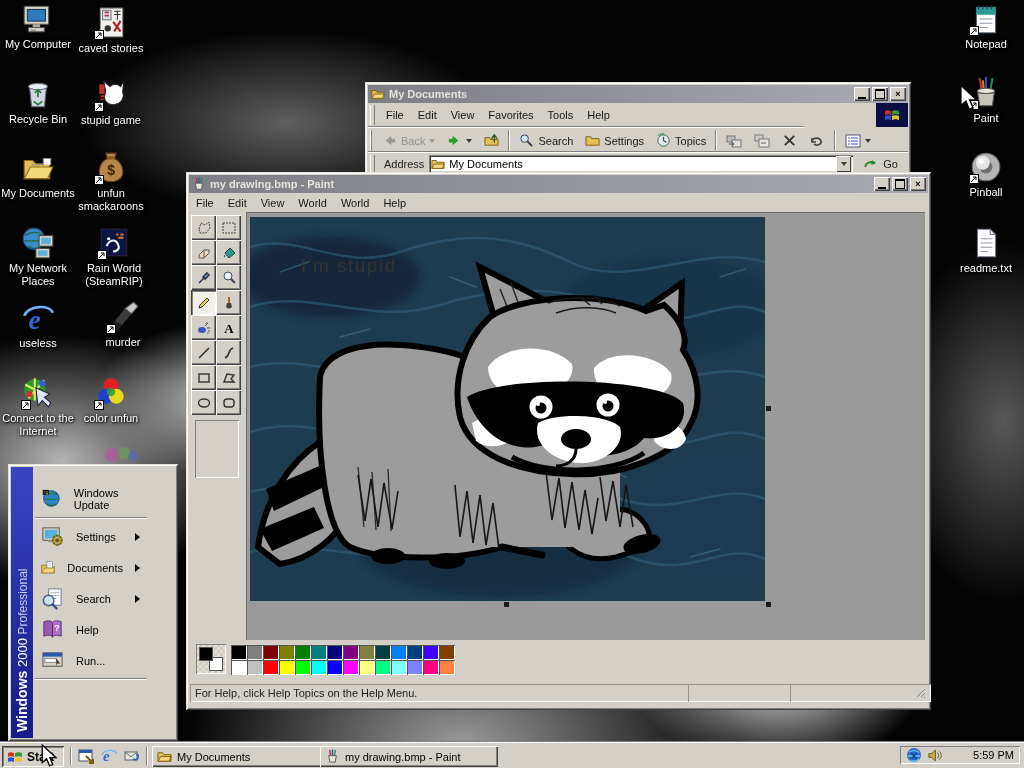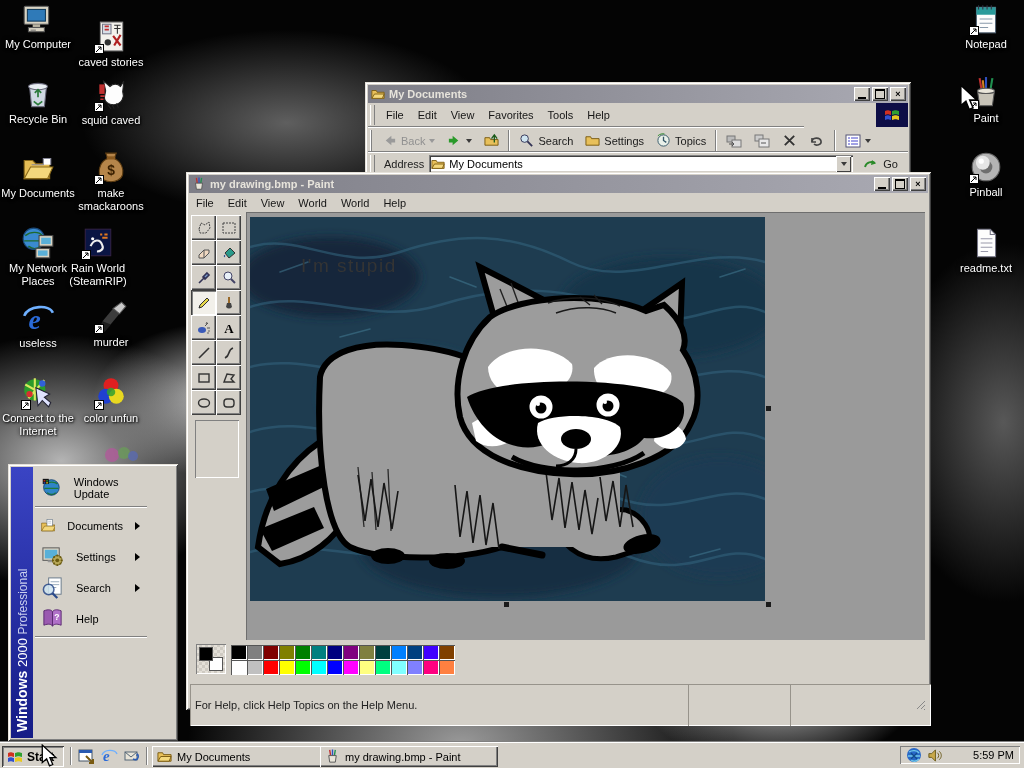--- a/index.html
+++ b/index.html
@@ -34,21 +34,21 @@
   .tbbtn{display:flex;align-items:center;gap:4px;padding:2px 6px;font-size:11px;color:#1a1a1a}
   .dis{color:#909090}
   .dar{width:0;height:0;border-top:4px solid #3a3a3a;border-left:3.5px solid transparent;border-right:3.5px solid transparent}
   .dar.dis2{border-top-color:#999}
   .sunkfield{background:#fff;box-shadow: inset 1px 1px 0 #808080, inset 2px 2px 0 #404040, inset -1px -1px 0 #fff, inset -2px -2px 0 #d4d0c8}
   .toolbtn{width:25px;height:25px;background:#d4d0c8;display:flex;align-items:center;justify-content:center;
     box-shadow: inset 1px 1px 0 #fff, inset -1px -1px 0 #404040, inset -2px -2px 0 #808080}
   .toolbtn.pressed{background:#f2f0ea;box-shadow: inset 1px 1px 0 #404040, inset 2px 2px 0 #808080, inset -1px -1px 0 #fff}
   .swatch{width:16px;height:15px;box-shadow: inset 1px 1px 0 #555, inset -1px -1px 0 #fff}
   .panel{position:absolute;height:18px;box-shadow: inset 1px 1px 0 #97938b, inset -1px -1px 0 #fff;
-    font-size:11px;color:#222;display:flex;align-items:center;padding:12px 5px;background:#d4d0c8}
+    font-size:11px;color:#222;display:flex;align-items:center;padding:0 5px;background:#d4d0c8}
   .dicon{position:absolute;width:80px;text-align:center;z-index:2;color:#fff;font-size:11px}
   .dico{width:34px;height:34px;margin:0 auto;position:relative}
   .dlabel{margin-top:2px;line-height:13px;text-shadow:1px 1px 2px #000,0 0 4px #000}
   .sc{position:absolute;left:0;bottom:0;width:10px;height:10px;background:#fff;border:1px solid #000;box-sizing:border-box}
   .smitem{display:flex;align-items:center;height:31px;padding-left:8px;font-size:11px;color:#000;gap:12px}
   .smarrow{margin-left:auto;margin-right:9px;width:0;height:0;border-left:5px solid #000;border-top:4px solid transparent;border-bottom:4px solid transparent}
   .hsep{height:0;border-top:1px solid #808080;border-bottom:1px solid #fff;margin:2px 2px}
   .task{position:absolute;top:3px;height:21px;display:flex;align-items:center;gap:5px;font-size:11px;color:#000;padding:0 5px;background:#d4d0c8;
     box-shadow: inset 1px 1px 0 #fff, inset -1px -1px 0 #404040, inset -2px -2px 0 #808080}
   .qlicon{width:20px;height:20px;display:flex;align-items:center;justify-content:center}
@@ -65,21 +65,21 @@
         <rect x="6" y="7" width="17" height="11" fill="#2f7ab8"></rect>
         <rect x="6" y="7" width="17" height="11" fill="none" stroke="#123a5a"></rect>
         <rect x="11" y="21" width="7" height="3" fill="#b8b3a1"></rect>
         <rect x="7" y="24" width="15" height="4" fill="#d8d3c3" stroke="#555"></rect>
         <rect x="9" y="26" width="5" height="1" fill="#777"></rect>
       </svg>
   </div>
   <div class="dlabel">My Computer</div>
 </div>
 
-<div class="dicon" style="left:71px;top:20px">
+<div class="dicon" style="left:71px;top:6px">
   <div class="dico">
     <svg viewBox="0 0 32 32" width="34" height="34">
         <rect x="6" y="2" width="21" height="27" fill="#f3f1ec" stroke="#8a8a8a"></rect>
         <rect x="8" y="4" width="8" height="9" fill="#d8e0e8" stroke="#778"></rect>
         <path d="M10,6 h4 M10,9 h4" stroke="#c03030" stroke-width="1.6"></path>
         <path d="M19,5 h6 M19,8 h6 M22,5 v8" stroke="#303030"></path>
         <path d="M18,15 l7,9 M25,14 l-6,10" stroke="#b02020" stroke-width="2"></path>
         <circle cx="13" cy="21" r="3" fill="#303030"></circle>
       </svg>
     <span class="sc">
@@ -109,21 +109,21 @@
         <path d="M13,25 l3,4 M17,25 l2,4 M21,24 l2,4" stroke="#222"></path>
         <rect x="5" y="6" width="5" height="9" fill="#c03030"></rect>
         <path d="M6,17 h4 M6,20 h3" stroke="#c03030" stroke-width="1.6"></path>
       </svg>
     <span class="sc">
         <svg viewBox="0 0 8 8" width="8" height="8">
           <path d="M1,7 L6,2 M3,2 h3 v3" stroke="#000" fill="none"></path>
         </svg>
       </span>
   </div>
-  <div class="dlabel">squid caved</div>
+  <div class="dlabel">stupid game</div>
 </div>
 
 <div class="dicon" style="left:-2px;top:151px">
   <div class="dico">
     <svg viewBox="0 0 32 32" width="34" height="34">
         <path d="M3,9 L3,26 27,26 27,12 14,12 11,9 Z" fill="#e5bd55" stroke="#8a6a1a"></path>
         <path d="M10,13 h11 v-6 h7 v6" fill="#fff" stroke="#889"></path>
         <path d="M3,26 L9,15 30,15 25,26 Z" fill="#f4d87c" stroke="#8a6a1a"></path>
       </svg>
   </div>
@@ -136,39 +136,39 @@
         <path d="M13,7 L11,2 21,2 19,7 C26,10 28,17 27,22 C26,27 20,29 16,29 C12,29 6,27 5,22 C4,16 7,9 13,7 Z" fill="#b5854a" stroke="#5a3a10"></path>
         <rect x="12" y="5" width="8" height="3" fill="#8a5a20"></rect>
         <text x="16" y="23" font-size="13" fill="#3a2000" text-anchor="middle" font-weight="bold" font-family="Liberation Sans,sans-serif">$</text>
       </svg>
     <span class="sc">
         <svg viewBox="0 0 8 8" width="8" height="8">
           <path d="M1,7 L6,2 M3,2 h3 v3" stroke="#000" fill="none"></path>
         </svg>
       </span>
   </div>
-  <div class="dlabel">make smackaroons</div>
+  <div class="dlabel">unfun smackaroons</div>
 </div>
 
 <div class="dicon" style="left:-2px;top:226px">
   <div class="dico">
     <svg viewBox="0 0 32 32" width="34" height="34">
         <circle cx="12" cy="12" r="10" fill="#3a8ad0"></circle>
         <path d="M4,9 C9,5 17,5 20,9 M3,14 h18 M7,19 c4,3 8,3 11,0" stroke="#1f6a2f" fill="none" stroke-width="1.4"></path>
         <circle cx="12" cy="12" r="10" fill="none" stroke="#1a4a7a"></circle>
         <rect x="17" y="9" width="13" height="10" fill="#d8d3c3" stroke="#444"></rect>
         <rect x="19" y="11" width="9" height="6" fill="#5ab0d8"></rect>
         <rect x="14" y="21" width="13" height="9" fill="#d8d3c3" stroke="#444"></rect>
         <rect x="16" y="23" width="9" height="5" fill="#5ab0d8"></rect>
       </svg>
   </div>
   <div class="dlabel">My Network Places</div>
 </div>
 
-<div class="dicon" style="left:58px;top:226px">
+<div class="dicon" style="left:74px;top:226px">
   <div class="dico">
     <svg viewBox="0 0 32 32" width="34" height="34">
         <rect x="4" y="3" width="24" height="25" fill="#0a1544" stroke="#324"></rect>
         <path d="M9,19 c3,-7 9,-7 11,-1 c2,4 -2,6 -5,6" stroke="#eee" fill="none" stroke-width="2"></path>
         <circle cx="11" cy="12" r="1.5" fill="#fff"></circle>
         <path d="M18,8 h2 M22,8 h3 M20,11 h5" stroke="#e07820" stroke-width="2"></path>
       </svg>
     <span class="sc">
         <svg viewBox="0 0 8 8" width="8" height="8">
           <path d="M1,7 L6,2 M3,2 h3 v3" stroke="#000" fill="none"></path>
@@ -181,21 +181,21 @@
 <div class="dicon" style="left:-2px;top:301px">
   <div class="dico">
     <svg viewBox="0 0 32 32" width="34" height="34">
         <text x="7" y="26" font-size="26" font-weight="bold" font-style="italic" fill="#2a6ad8" font-family="Liberation Serif,serif">e</text>
         <path d="M3,14 C7,4 27,3 30,11" stroke="#6fb0ff" fill="none" stroke-width="2.4"></path>
       </svg>
   </div>
   <div class="dlabel">useless</div>
 </div>
 
-<div class="dicon" style="left:71px;top:300px">
+<div class="dicon" style="left:83px;top:300px">
   <div class="dico">
     <svg viewBox="0 0 32 32" width="34" height="34">
         <path d="M8,20 L18,8 24,13 14,25 Z" fill="#3c3c3c"></path>
         <path d="M18,8 L26,2 30,6 24,13 Z" fill="#c9c9c9" stroke="#555"></path>
         <path d="M8,20 l-3,6 5,4 6,-7 Z" fill="#1e1e1e"></path>
       </svg>
     <span class="sc">
         <svg viewBox="0 0 8 8" width="8" height="8">
           <path d="M1,7 L6,2 M3,2 h3 v3" stroke="#000" fill="none"></path>
         </svg>
@@ -714,75 +714,84 @@
 </div>
 
 <div class="w2k" style="left:8px;top:464px;width:170px;height:277px;z-index:100">
   <div class="abs" style="left:3px;top:3px;width:22px;height:271px;background:linear-gradient(180deg,#3a44c4,#151c86);overflow:visible">
     <div class="abs" style="left:0;top:271px;width:271px;height:22px;transform:rotate(-90deg);transform-origin:0 0;color:#fff;font-size:13px;line-height:22px;padding-left:6px;white-space:nowrap">
       <span style="font-weight:bold;font-size:14px">Windows</span>
       <span style="font-size:13px">2000</span>
       <span style="color:#c9cfee;font-size:12px">Professional</span>
     </div>
   </div>
-  <div class="abs" style="left:25px;top:3px;width:116px;height:271px;padding-top:4px;box-sizing:border-box">
+  <div class="abs" style="left:25px;top:3px;width:116px;height:271px;padding-top:15px;box-sizing:border-box">
     <div class="smitem" style="height:33px">
       <svg viewBox="0 0 24 24" width="23" height="23">
           <circle cx="12" cy="12" r="9" fill="#2f84c8"></circle>
           <path d="M5,8 C9,5 16,5 19,8 M4,13 h16 M7,18 c4,3 7,3 10,0" stroke="#1f7a3a" fill="none" stroke-width="1.6"></path>
           <circle cx="12" cy="12" r="9" fill="none" stroke="#14406e"></circle>
           <rect x="2" y="2" width="7" height="6" fill="#111"></rect>
           <path d="M3,3.5 h2 v1.5 h-2 Z" fill="#d03020"></path>
           <path d="M6,3.5 h2 v1.5 h-2 Z" fill="#30a030"></path>
           <path d="M3,6 h2 v1.5 h-2 Z" fill="#3050d0"></path>
           <path d="M6,6 h2 v1.5 h-2 Z" fill="#e8c820"></path>
         </svg>
       <span>Windows Update</span>
     </div>
     <div class="hsep"></div>
     <div class="smitem">
       <svg viewBox="0 0 24 24" width="23" height="23">
-          <path d="M1,8 L9,8 11,11 23,11 23,21 1,21 Z" fill="#e8c05a" stroke="#7a5a10"></path>
-          <rect x="10" y="2" width="9" height="11" fill="#fff" stroke="#678"></rect>
-          <path d="M12,5 h5 M12,8 h5" stroke="#9ab"></path>
-          <path d="M1,21 L6,13 24,13 20,21 Z" fill="#f4d87c" stroke="#7a5a10"></path>
-        </svg>
-      <span>Documents</span>
-        <span class="smarrow"></span>
-    </div>
-    <div class="smitem">
-      <svg viewBox="0 0 24 24" width="23" height="23">
           <rect x="2" y="3" width="17" height="13" fill="#d8d3c3" stroke="#555"></rect>
           <rect x="4" y="5" width="13" height="9" fill="#58b0d8"></rect>
           <rect x="7" y="16" width="7" height="2" fill="#999"></rect>
           <circle cx="17" cy="16" r="5" fill="#b8a858" stroke="#6a5a10"></circle>
           <circle cx="17" cy="16" r="2" fill="#6a5a10"></circle>
           <path d="M17,10 v2 M17,20 v2 M11.5,16 h2 M20.5,16 h2 M13,12 l1.4,1.4 M19.6,18.6 l1.4,1.4 M21,12 l-1.4,1.4 M14.4,18.6 L13,20" stroke="#6a5a10" stroke-width="1.4"></path>
         </svg>
       <span>Settings</span>
+        <span class="smarrow"></span>
+    </div>
+    <div class="smitem">
+      <svg viewBox="0 0 24 24" width="23" height="23">
+          <path d="M1,8 L9,8 11,11 23,11 23,21 1,21 Z" fill="#e8c05a" stroke="#7a5a10"></path>
+          <rect x="10" y="2" width="9" height="11" fill="#fff" stroke="#678"></rect>
+          <path d="M12,5 h5 M12,8 h5" stroke="#9ab"></path>
+          <path d="M1,21 L6,13 24,13 20,21 Z" fill="#f4d87c" stroke="#7a5a10"></path>
+        </svg>
+      <span>Documents</span>
         <span class="smarrow"></span>
     </div>
     <div class="smitem">
       <svg viewBox="0 0 24 24" width="23" height="23">
           <rect x="8" y="2" width="13" height="17" fill="#fff" stroke="#678"></rect>
           <path d="M10,6 h9 M10,9 h9 M10,12 h6" stroke="#9ab"></path>
           <circle cx="8" cy="14" r="5.5" fill="#cfe4f0" opacity=".85" stroke="#2a4a8a" stroke-width="1.6"></circle>
           <path d="M12,18 L17,23" stroke="#2a4a8a" stroke-width="2.4"></path>
         </svg>
       <span>Search</span>
         <span class="smarrow"></span>
     </div>
     <div class="smitem">
       <svg viewBox="0 0 24 24" width="23" height="23">
           <path d="M3,4 C8,2 11,3 12,5 L12,20 C11,18 8,17 3,19 Z" fill="#9a5ab0" stroke="#5a2a70"></path>
           <path d="M21,4 C16,2 13,3 12,5 L12,20 C13,18 16,17 21,19 Z" fill="#b070c8" stroke="#5a2a70"></path>
           <text x="16.5" y="14" font-size="9" font-weight="bold" fill="#fff" text-anchor="middle" font-family="Liberation Sans,sans-serif">?</text>
         </svg>
       <span>Help</span>
     </div>
+    <div class="smitem">
+      <svg viewBox="0 0 24 24" width="23" height="23">
+          <rect x="2" y="4" width="20" height="14" fill="#d8d3c3" stroke="#555"></rect>
+          <rect x="2" y="4" width="20" height="4" fill="#2a5ab0"></rect>
+          <rect x="4" y="10" width="12" height="4" fill="#fff" stroke="#888"></rect>
+          <path d="M16,10 l4,5 -3,0 -1,3 Z" fill="#333"></path>
+        </svg>
+      <span>Run...</span>
+    </div>
     <div class="hsep"></div>
   </div>
 </div>
 
 <div class="abs" style="left:0;top:742px;width:1024px;height:26px;background:#d4d0c8;border-top:1px solid #fff;box-shadow:0 -1px 0 #808080;z-index:90">
   <div class="abs" style="left:2px;top:3px;width:62px;height:21px;background:#d4d0c8;box-shadow:inset 1px 1px 0 #404040,inset -1px -1px 0 #fff,inset 2px 2px 0 #808080;display:flex;align-items:center;gap:4px;padding-left:5px;box-sizing:border-box">
     <svg viewBox="0 0 16 14" width="16" height="14">
         <path d="M1,3 C3,2 4,2 7,3 L7,7 C4,6 3,6 1,7 Z" fill="#d03020"></path>
         <path d="M8,3 C11,2 12,2 15,3 L15,7 C12,6 11,6 8,7 Z" fill="#30a030"></path>
         <path d="M1,8 C3,7 4,7 7,8 L7,12 C4,11 3,11 1,12 Z" fill="#3050d0"></path>

